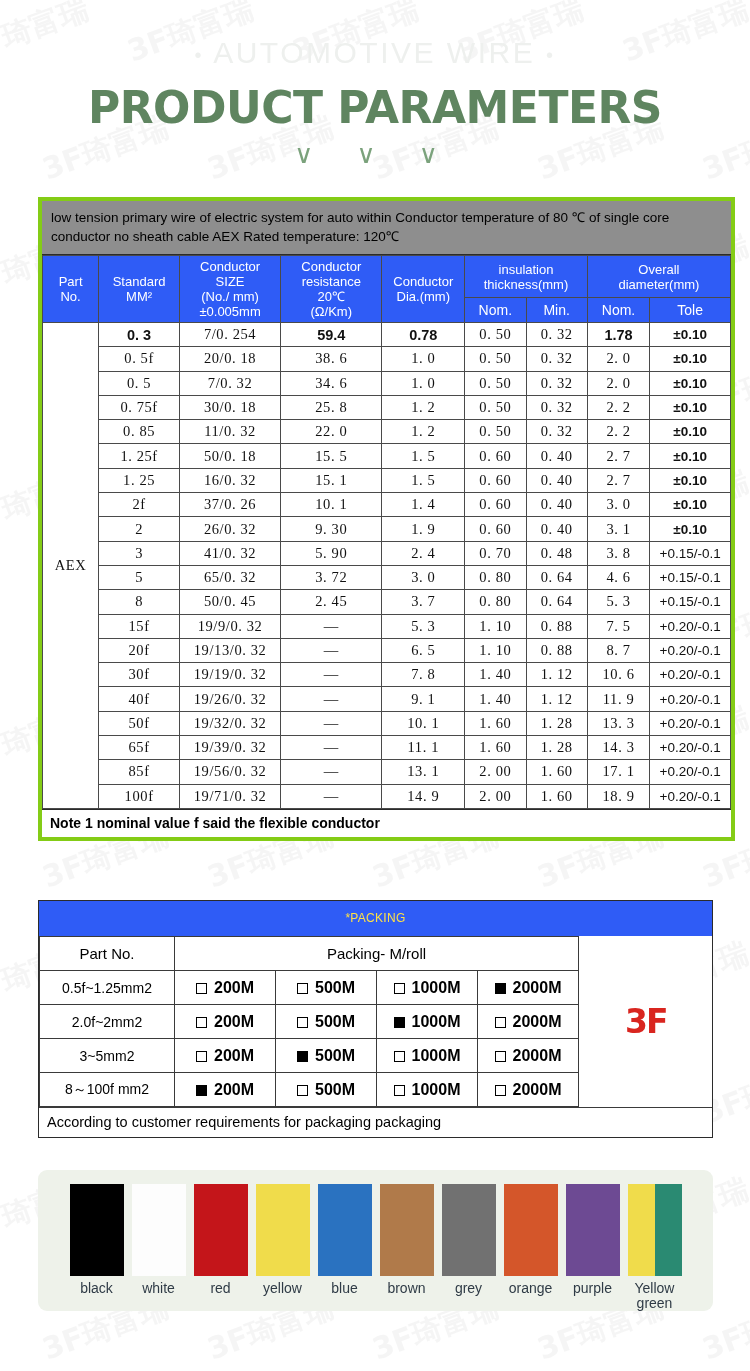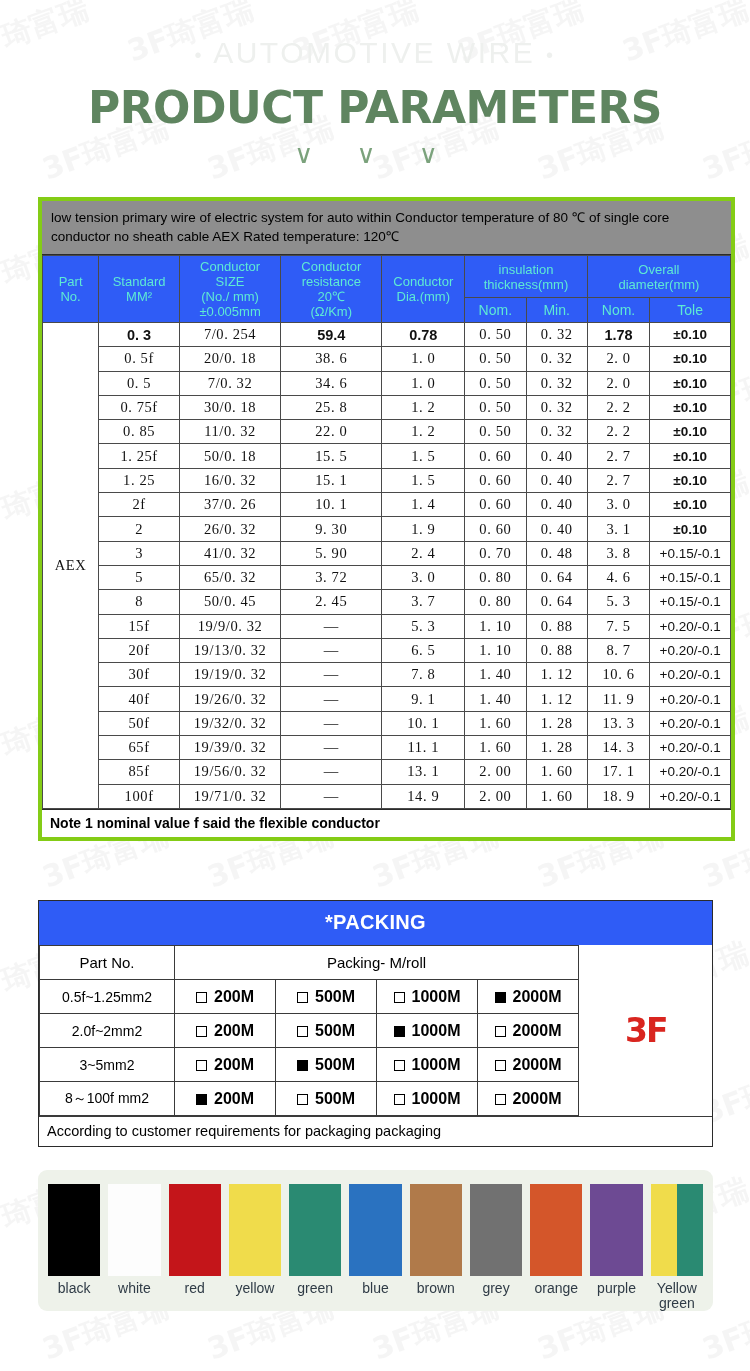--- a/index.html
+++ b/index.html
@@ -85,21 +85,21 @@
     width: 100%;
     table-layout: fixed;
   }
   table.spec th, table.spec td {
     border: 1px solid #4a4a4a;
     text-align: center;
     font-family: "Liberation Serif", serif;
   }
   table.spec thead th {
     background: #2f5cf6;
-    color: #5eead4;
+    color: #ffffff;
     font-family: "Liberation Sans", sans-serif;
     font-size: 13px;
     font-weight: 400;
     line-height: 15px;
     padding: 3px 1px;
   }
   table.spec thead th.sml { font-size: 14px; }
   table.spec tbody td {
     font-size: 14.5px;
     height: 24.3px;
@@ -129,24 +129,24 @@
     position: absolute;
     left: 38px;
     top: 900px;
     width: 675px;
     z-index: 10;
     border: 1px solid #2b2b2b;
     background: #fff;
   }
   .pack-title {
     background: #2f5cf6;
-    color: #ffffff;
+    color: #fde047;
     text-align: center;
-    font-size: 20px;
-    font-weight: bold;
+    font-size: 12px;
+    font-weight: normal;
     padding: 10px 0 11px 0;
     letter-spacing: 0.3px;
   }
   table.pack {
     border-collapse: collapse;
     width: 100%;
     table-layout: fixed;
   }
   table.pack td {
     border: 1px solid #3a3a3a;
@@ -640,26 +640,20 @@
         <div class="sw-label">red</div>
       </div>
       <div class="sw-item">
         <div class="sw-box">
           <span style="background: rgb(240, 220, 75);"></span>
         </div>
         <div class="sw-label">yellow</div>
       </div>
       <div class="sw-item">
         <div class="sw-box">
-          <span style="background: rgb(42, 138, 114);"></span>
-        </div>
-        <div class="sw-label">green</div>
-      </div>
-      <div class="sw-item">
-        <div class="sw-box">
           <span style="background: rgb(42, 114, 192);"></span>
         </div>
         <div class="sw-label">blue</div>
       </div>
       <div class="sw-item">
         <div class="sw-box">
           <span style="background: rgb(176, 122, 74);"></span>
         </div>
         <div class="sw-label">brown</div>
       </div>

